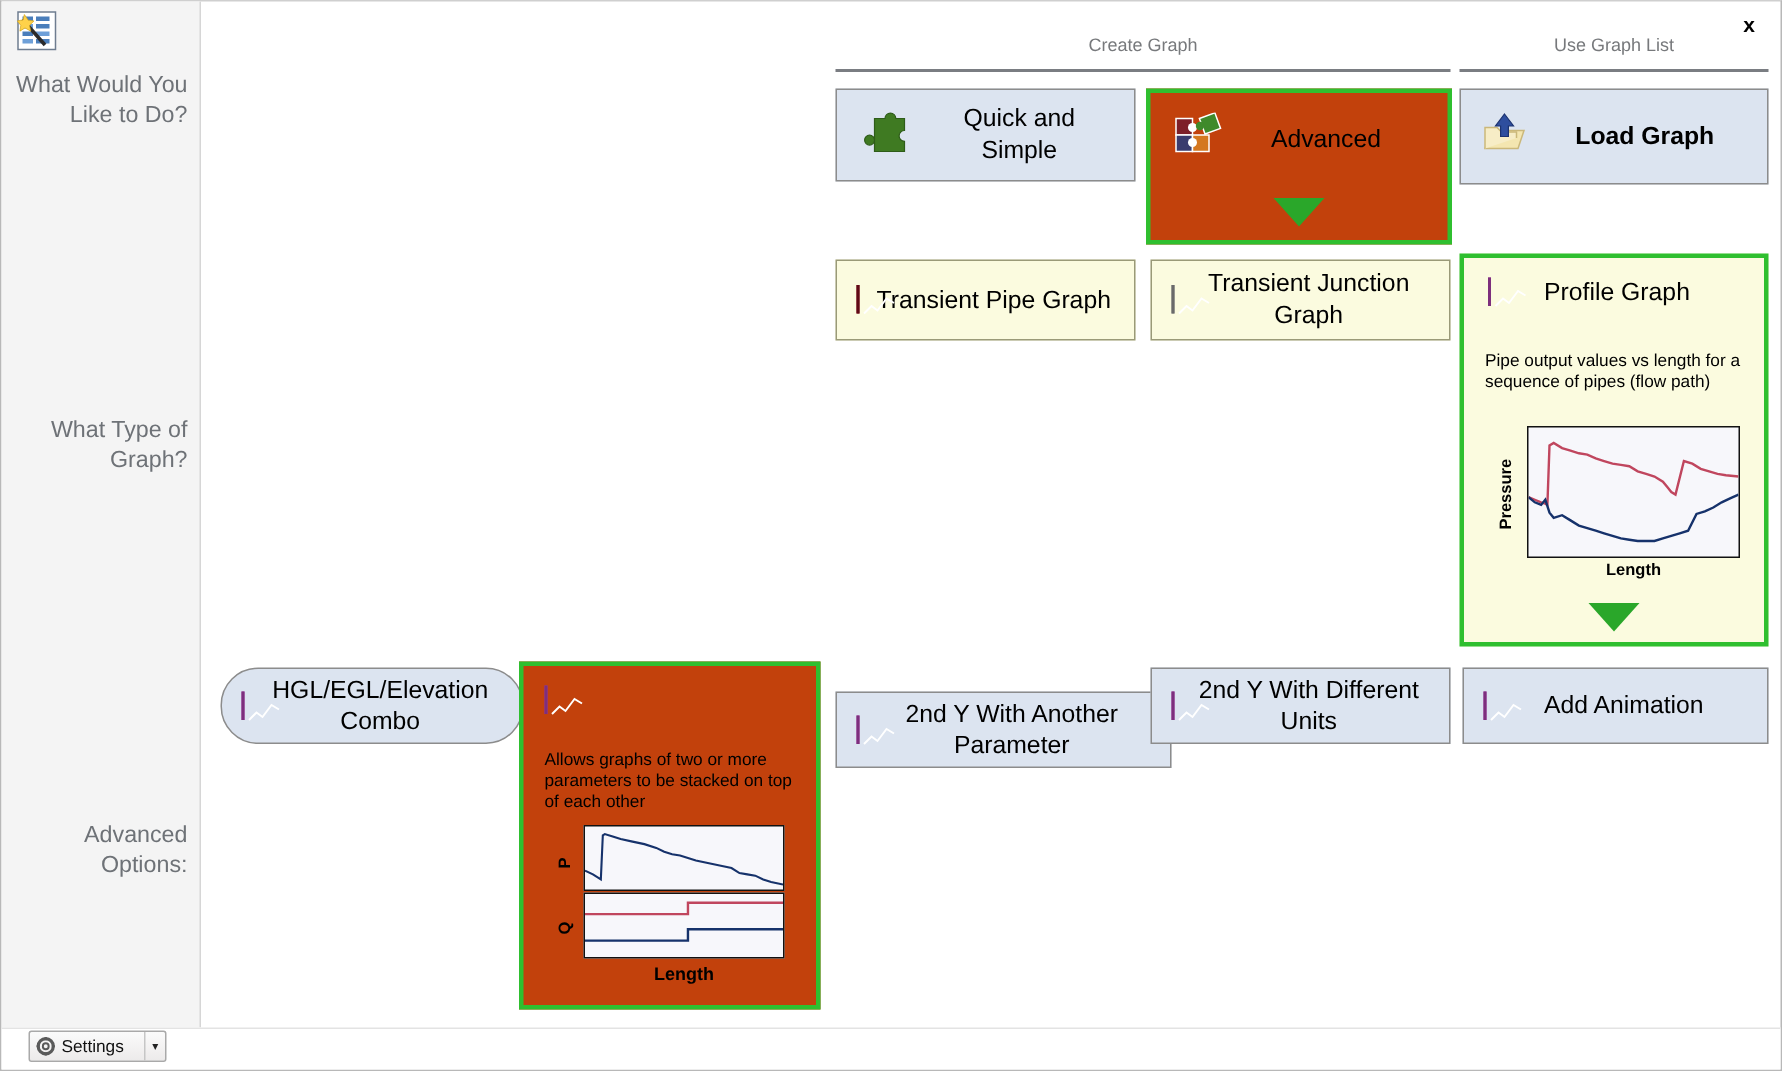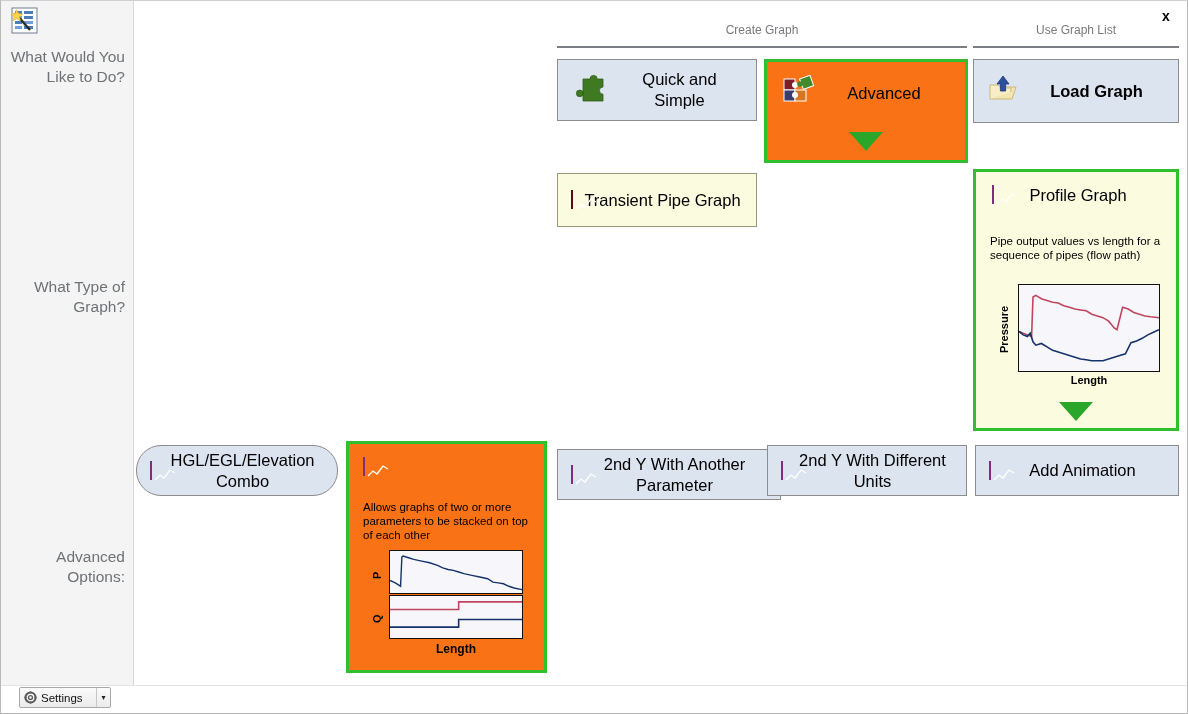--- a/index.html
+++ b/index.html
@@ -114,21 +114,21 @@
     font-size: 16.5px;
     color: #000;
     line-height: 21px;
     padding-right: 12px;
   }
 
   
   .panel {
     position: absolute;
     border: 3px solid #2fbf2f;
-    background: #f97316;
+    background: #c2410c;
     cursor: pointer;
   }
   .panel.cream { background: #fbfbdf; }
   .panel-head {
     display: flex; align-items: center;
     height: 46px;
     padding-left: 10px;
   }
   .panel-head .tlabel {
     flex: 1; text-align: center;
@@ -272,20 +272,30 @@
     <span class="ticon">
       <span class="chart-icon dark-red">
         <svg width="28" height="24" viewBox="0 0 28 24">
           <polyline points="4,18 9,13 13,16 19,8 24,11" fill="none" stroke="#ffffff" stroke-width="1.3"></polyline>
         </svg>
       </span>
     </span>
     <span class="tlabel">Transient Pipe Graph</span>
   </div>
 
+  <div class="tile cream" style="left:766px; top:172px; width:200px; height:54px;">
+    <span class="ticon">
+      <span class="chart-icon grey">
+        <svg width="28" height="24" viewBox="0 0 28 24">
+          <polyline points="4,18 9,13 13,16 19,8 24,11" fill="none" stroke="#ffffff" stroke-width="1.3"></polyline>
+        </svg>
+      </span>
+    </span>
+    <span class="tlabel">Transient Junction Graph</span>
+  </div>
 
   <div class="panel cream" style="left:972px; top:168px; width:206px; height:262px;">
     <div class="panel-head" style="padding-left:16px;">
       <span class="ticon" style="margin-left:0;">
         <span class="chart-icon">
           <svg width="28" height="24" viewBox="0 0 28 24">
             <polyline points="4,18 9,13 13,16 19,8 24,11" fill="none" stroke="#ffffff" stroke-width="1.3"></polyline>
           </svg>
         </span>
       </span>
@@ -301,21 +311,21 @@
           <polyline points="0,54 3,56 6,58 8,59 9,60 10,14 12,12 16,16 20,18 24,20 28,21 32,24 36,26 40,28 44,29 48,30 52,34 56,36 60,38 64,42 66,46 68,50 70,52 74,26 78,28 82,32 86,34 90,36 94,37 100,38" fill="none" stroke="#c0465e" stroke-width="1.6" vector-effect="non-scaling-stroke"></polyline>
           <polyline points="0,54 3,58 6,60 8,56 10,66 12,70 16,68 20,72 24,76 28,78 32,80 36,82 40,84 44,86 48,87 52,88 56,88 60,88 64,86 68,84 72,82 76,80 80,67 84,65 88,62 92,58 96,55 100,52" fill="none" stroke="#16326b" stroke-width="1.6" vector-effect="non-scaling-stroke"></polyline>
         </svg>
       </div>
       <div class="axis-label" style="position:absolute; left:20px; top:90px; width:142px;">Length</div>
     </div>
 
     <div class="arrow-down" style="position:absolute; left:0; right:0; top:230px;"></div>
   </div>
 
-  <div class="tile" style="left:135px; top:444px; width:202px; height:51px;border-radius:25px;">
+  <div class="tile" style="left:146px; top:444px; width:202px; height:51px;border-radius:25px;">
     <span class="ticon">
       <span class="chart-icon">
         <svg width="28" height="24" viewBox="0 0 28 24">
           <polyline points="4,18 9,13 13,16 19,8 24,11" fill="none" stroke="#ffffff" stroke-width="1.3"></polyline>
         </svg>
       </span>
     </span>
     <span class="tlabel">HGL/EGL/Elevation Combo</span>
   </div>
 
@@ -343,21 +353,21 @@
       <div class="plot" style="position:absolute; left:20px; top:45px; width:134px; height:44px;">
         <svg width="132" height="42" viewBox="0 0 100 100" preserveAspectRatio="none">
           <polyline points="0,32 52,32 52,14 100,14" fill="none" stroke="#c0465e" stroke-width="1.6" vector-effect="non-scaling-stroke"></polyline>
           <polyline points="0,74 52,74 52,56 100,56" fill="none" stroke="#16326b" stroke-width="1.6" vector-effect="non-scaling-stroke"></polyline>
         </svg>
       </div>
       <div class="axis-label" style="position:absolute; left:20px; top:92px; width:134px; font-size:12px;">Length</div>
     </div>
   </div>
 
-  <div class="tile" style="left:556px; top:448px; width:224px; height:51px;">
+  <div class="tile" style="left:556px; top:460px; width:224px; height:51px;">
     <span class="ticon">
       <span class="chart-icon">
         <svg width="28" height="24" viewBox="0 0 28 24">
           <polyline points="4,18 9,13 13,16 19,8 24,11" fill="none" stroke="#ffffff" stroke-width="1.3"></polyline>
         </svg>
       </span>
     </span>
     <span class="tlabel">2nd Y With Another Parameter</span>
   </div>
 

